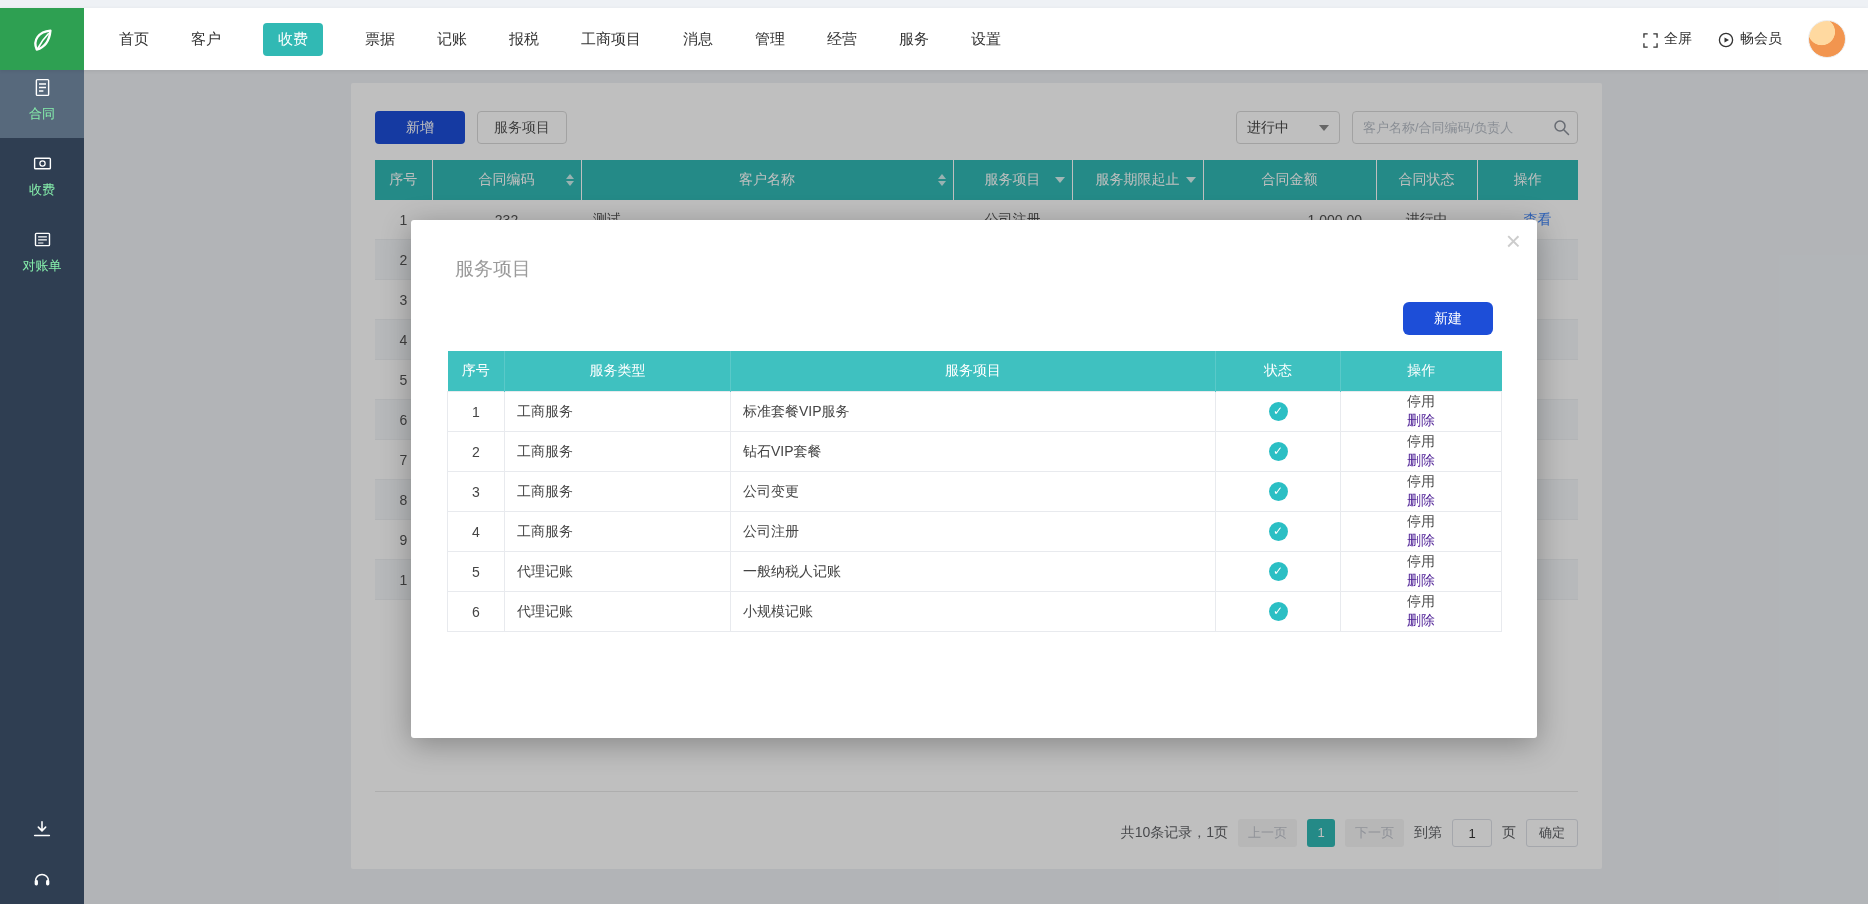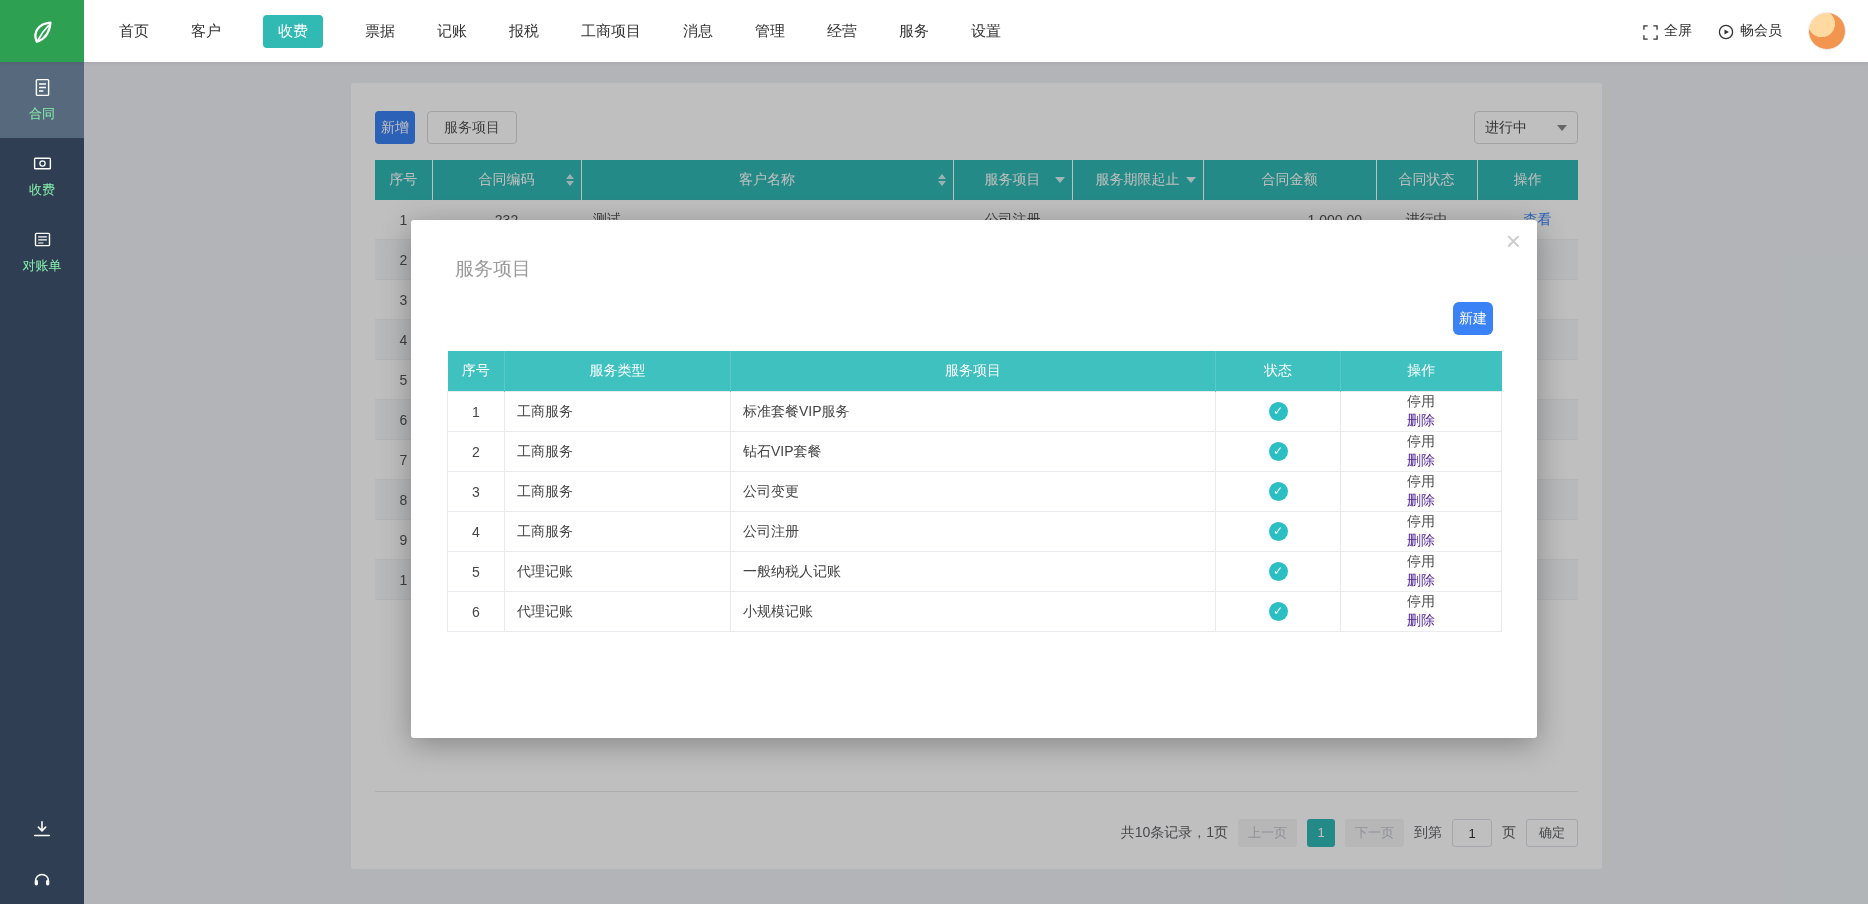--- a/index.html
+++ b/index.html
@@ -1,21 +1,21 @@
 <!DOCTYPE html>
 <html><head>
 <meta charset="utf-8">
 <style>
   html,body{margin:0;padding:0;overflow:hidden;}
   body{width:1868px;height:904px;font-family:"Liberation Sans","DejaVu Sans",sans-serif;background:#eef1f5;position:relative;-webkit-font-smoothing:antialiased;}
   [data-interactable="true"]{cursor:pointer;}
   input[data-interactable="true"]{cursor:text;}
 
   
-  .topbar{position:absolute;top:0;left:0;right:0;height:62px;background:#fff;display:flex;align-items:center;z-index:30;box-shadow:0 1px 4px rgba(0,0,0,0.08);}
+  .topbar{position:absolute;top:8px;left:0;right:0;height:62px;background:#fff;display:flex;align-items:center;z-index:30;box-shadow:0 1px 4px rgba(0,0,0,0.08);}
   .logo{width:84px;height:62px;background:#2ea052;display:flex;align-items:center;justify-content:center;flex:0 0 84px;}
   .nav{display:flex;align-items:center;height:62px;margin-left:14px;}
   .nav-item{padding:0 21px;font-size:15px;color:#333;height:62px;display:flex;align-items:center;}
   .nav-item.active .nav-label{background:#31b9b4;color:#fff;padding:7px 15px;border-radius:4px;}
   .top-right{margin-left:auto;display:flex;align-items:center;gap:26px;margin-right:22px;}
   .top-tool{display:flex;align-items:flex-end;gap:6px;font-size:14px;color:#333;}
   .avatar{width:38px;height:38px;border-radius:50%;background:radial-gradient(circle at 35% 30%,#ffd9a0 0 38%,#f2954f 40%);border:1px solid #eee;box-sizing:border-box;}
 
   
   .sidebar{position:absolute;top:62px;left:0;bottom:0;width:84px;background:#2f3e52;z-index:25;}
@@ -23,21 +23,21 @@
   .side-item.active{background:#57697c;}
   .side-bottom{position:absolute;left:0;right:0;display:flex;justify-content:center;}
   .side-bottom.b1{bottom:64px;}
   .side-bottom.b2{bottom:14px;}
 
   
   .main{position:absolute;top:62px;left:84px;right:0;bottom:0;background:#eef1f5;}
   .card{position:absolute;left:267px;top:21px;width:1251px;height:786px;background:#fff;border-radius:2px;}
   .toolbar{display:flex;align-items:center;padding:28px 24px 0 24px;}
   .btn{height:33px;display:inline-flex;align-items:center;justify-content:center;border-radius:4px;font-size:14px;box-sizing:border-box;}
-  .btn-orange{background:#3b82f6;color:#fff;padding:0 6px;border:none;}
+  .btn-orange{background:#1d4ed8;color:#fff;padding:0 31px;border:none;}
   .btn-plain{background:#fff;color:#555;border:1px solid #d9d9d9;padding:0 16px;margin-left:12px;}
   .toolbar-right{margin-left:auto;display:flex;align-items:center;gap:12px;}
   .select{width:104px;height:33px;border:1px solid #d9d9d9;border-radius:4px;background:#fff;display:flex;align-items:center;justify-content:space-between;padding:0 10px;font-size:14px;color:#444;box-sizing:border-box;}
   .caret-down{width:0;height:0;border-left:5px solid transparent;border-right:5px solid transparent;border-top:6px solid #888;}
   .searchbox{position:relative;width:226px;height:33px;}
   .searchbox input{width:100%;height:100%;border:1px solid #d9d9d9;border-radius:4px;padding:0 30px 0 10px;font-size:13px;color:#333;box-sizing:border-box;outline:none;font-family:inherit;}
   .searchbox input::placeholder{color:#b8bec7;}
   .searchbox svg{position:absolute;right:8px;top:8px;}
 
   
@@ -186,20 +186,27 @@
 <div class="main" data-interactable="false">
   <div class="card" data-interactable="false">
     <div class="toolbar" data-interactable="false">
       <button class="btn btn-orange" data-interactable="true">新增</button>
       <button class="btn btn-plain" data-interactable="true">服务项目</button>
       <div class="toolbar-right" data-interactable="false">
         <div class="select" data-interactable="true">
           <span data-interactable="false">进行中</span>
           <span class="caret-down" data-interactable="false"></span>
         </div>
+        <div class="searchbox" data-interactable="false">
+          <input type="text" data-interactable="true" placeholder="客户名称/合同编码/负责人" style="">
+          <svg width="17" height="17" viewBox="0 0 17 17" data-interactable="true">
+            <circle cx="7" cy="7" r="5" fill="none" stroke="#8a8f99" stroke-width="1.5"></circle>
+            <path d="M11 11l4.5 4.5" stroke="#8a8f99" stroke-width="1.5" stroke-linecap="round"></path>
+          </svg>
+        </div>
       </div>
     </div>
 
     <table class="m-table" data-interactable="false">
       <colgroup>
           <col style="width:57px">
           <col style="width:149px">
           <col style="width:372px">
           <col style="width:119px">
           <col style="width:131px">

